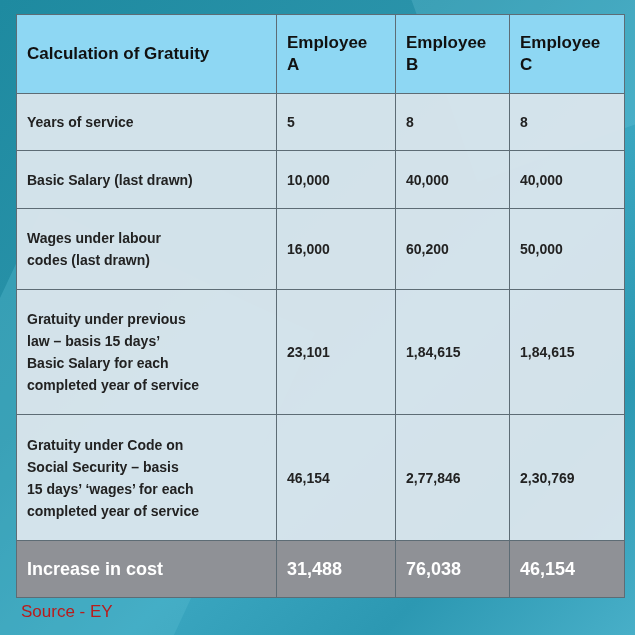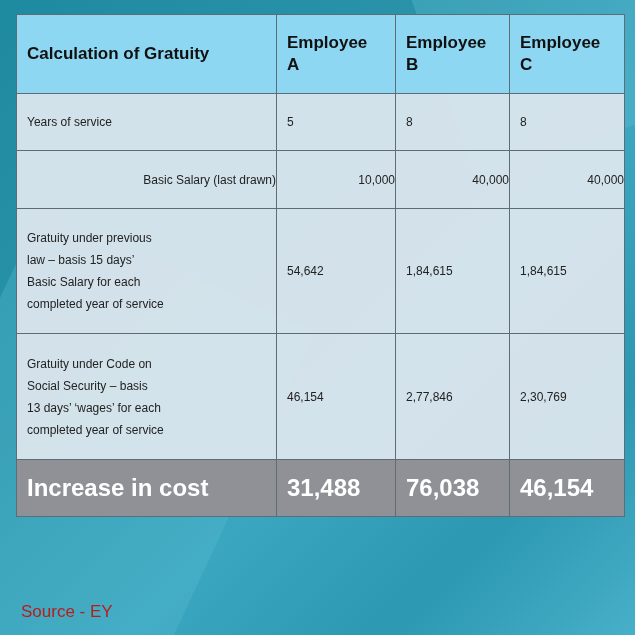--- a/index.html
+++ b/index.html
@@ -16,32 +16,32 @@
       position: absolute; right: -80px; top: -60px; width: 280px; height: 200px;
       background: rgba(120, 205, 225, 0.25); transform: rotate(-20deg);
     }
     table.grat {
       position: absolute; left: 16px; top: 14px; width: 608px;
       border-collapse: collapse; table-layout: fixed;
       color: #222;
     }
     table.grat td, table.grat th {
       border: 1px solid #5d6c75; padding: 0 0 0 10px; text-align: left;
-      vertical-align: middle; font-size: 12px; line-height: 22px; font-weight: normal;
+      vertical-align: middle; font-size: 14px; line-height: 22px; font-weight: bold;
     }
     table.grat thead th {
       background: #8ed7f3; font-weight: bold; color: #111; height: 78px; font-size: 17px;
     }
     table.grat tbody td { background: rgba(218, 229, 236, 0.96); }
     table.grat tfoot td {
-      background: #8f9196; color: #fff; font-weight: bold; height: 56px; font-size: 24px;
+      background: #8f9196; color: #fff; font-weight: bold; height: 56px; font-size: 18px;
     }
     col.c0 { width: 260px; } col.c1 { width: 119px; } col.c2 { width: 114px; } col.c3 { width: 115px; }
     tr.r1 td { height: 56px; }
-    tr.r2 td { height: 57px; text-align: right; }
+    tr.r2 td { height: 57px; }
     tr.r3 td { height: 80px; }
     tr.r4 td { height: 124px; margin-left: 28px; }
     tr.r5 td { height: 125px; }
     .label { white-space: pre-line; }
     .source {
       position: absolute; left: 21px; top: 602px; color: #b91c1c; font-size: 17px;
     }
   </style>
 </head>
 <body>
@@ -73,33 +73,40 @@
       <td>5</td>
       <td>8</td>
       <td>8</td>
     </tr>
     <tr class="r2">
       <td class="label">Basic Salary (last drawn)</td>
       <td>10,000</td>
       <td>40,000</td>
       <td>40,000</td>
     </tr>
+    <tr class="r3">
+      <td class="label">Wages under labour
+codes (last drawn)</td>
+      <td>16,000</td>
+      <td>60,200</td>
+      <td>50,000</td>
+    </tr>
     <tr class="r4">
       <td class="label">Gratuity under previous
 law – basis 15 days’
 Basic Salary for each
 completed year of service</td>
-      <td>54,642</td>
+      <td>23,101</td>
       <td>1,84,615</td>
       <td>1,84,615</td>
     </tr>
     <tr class="r5">
       <td class="label">Gratuity under Code on
 Social Security – basis
-13 days’ ‘wages’ for each
+15 days’ ‘wages’ for each
 completed year of service</td>
       <td>46,154</td>
       <td>2,77,846</td>
       <td>2,30,769</td>
     </tr>
   </tbody>
   <tfoot>
     <tr>
       <td>Increase in cost</td>
       <td>31,488</td>

